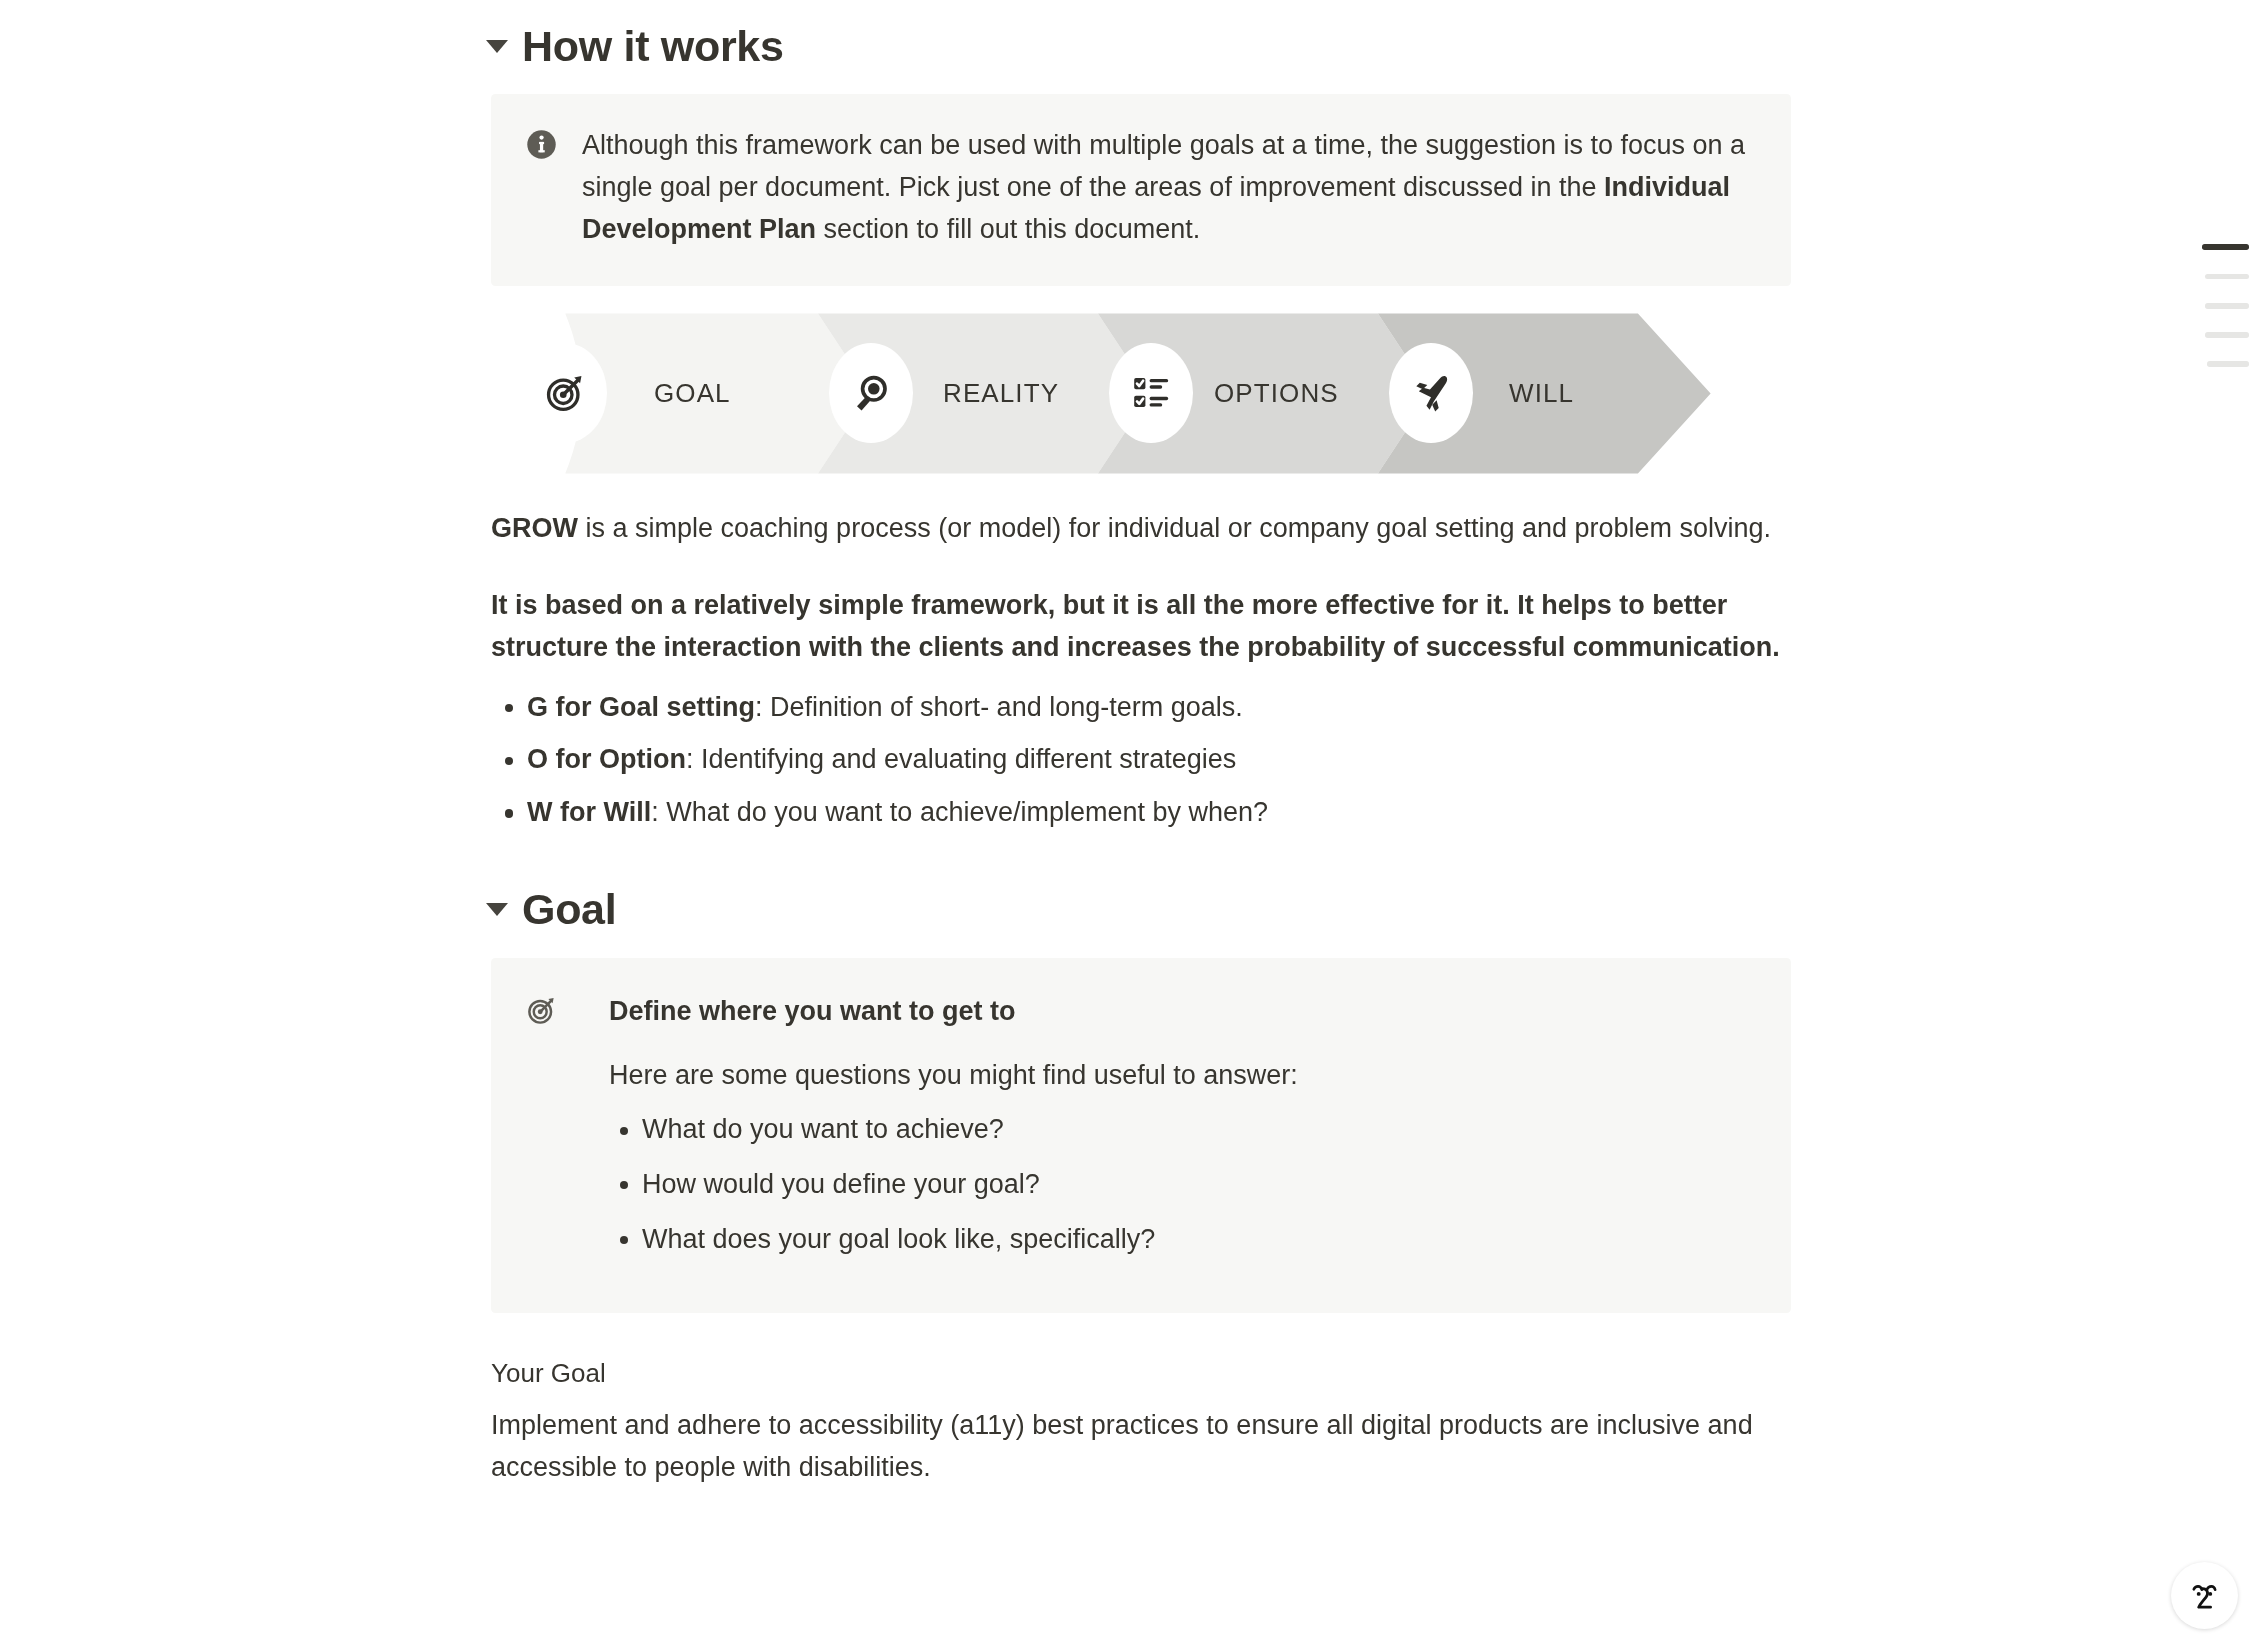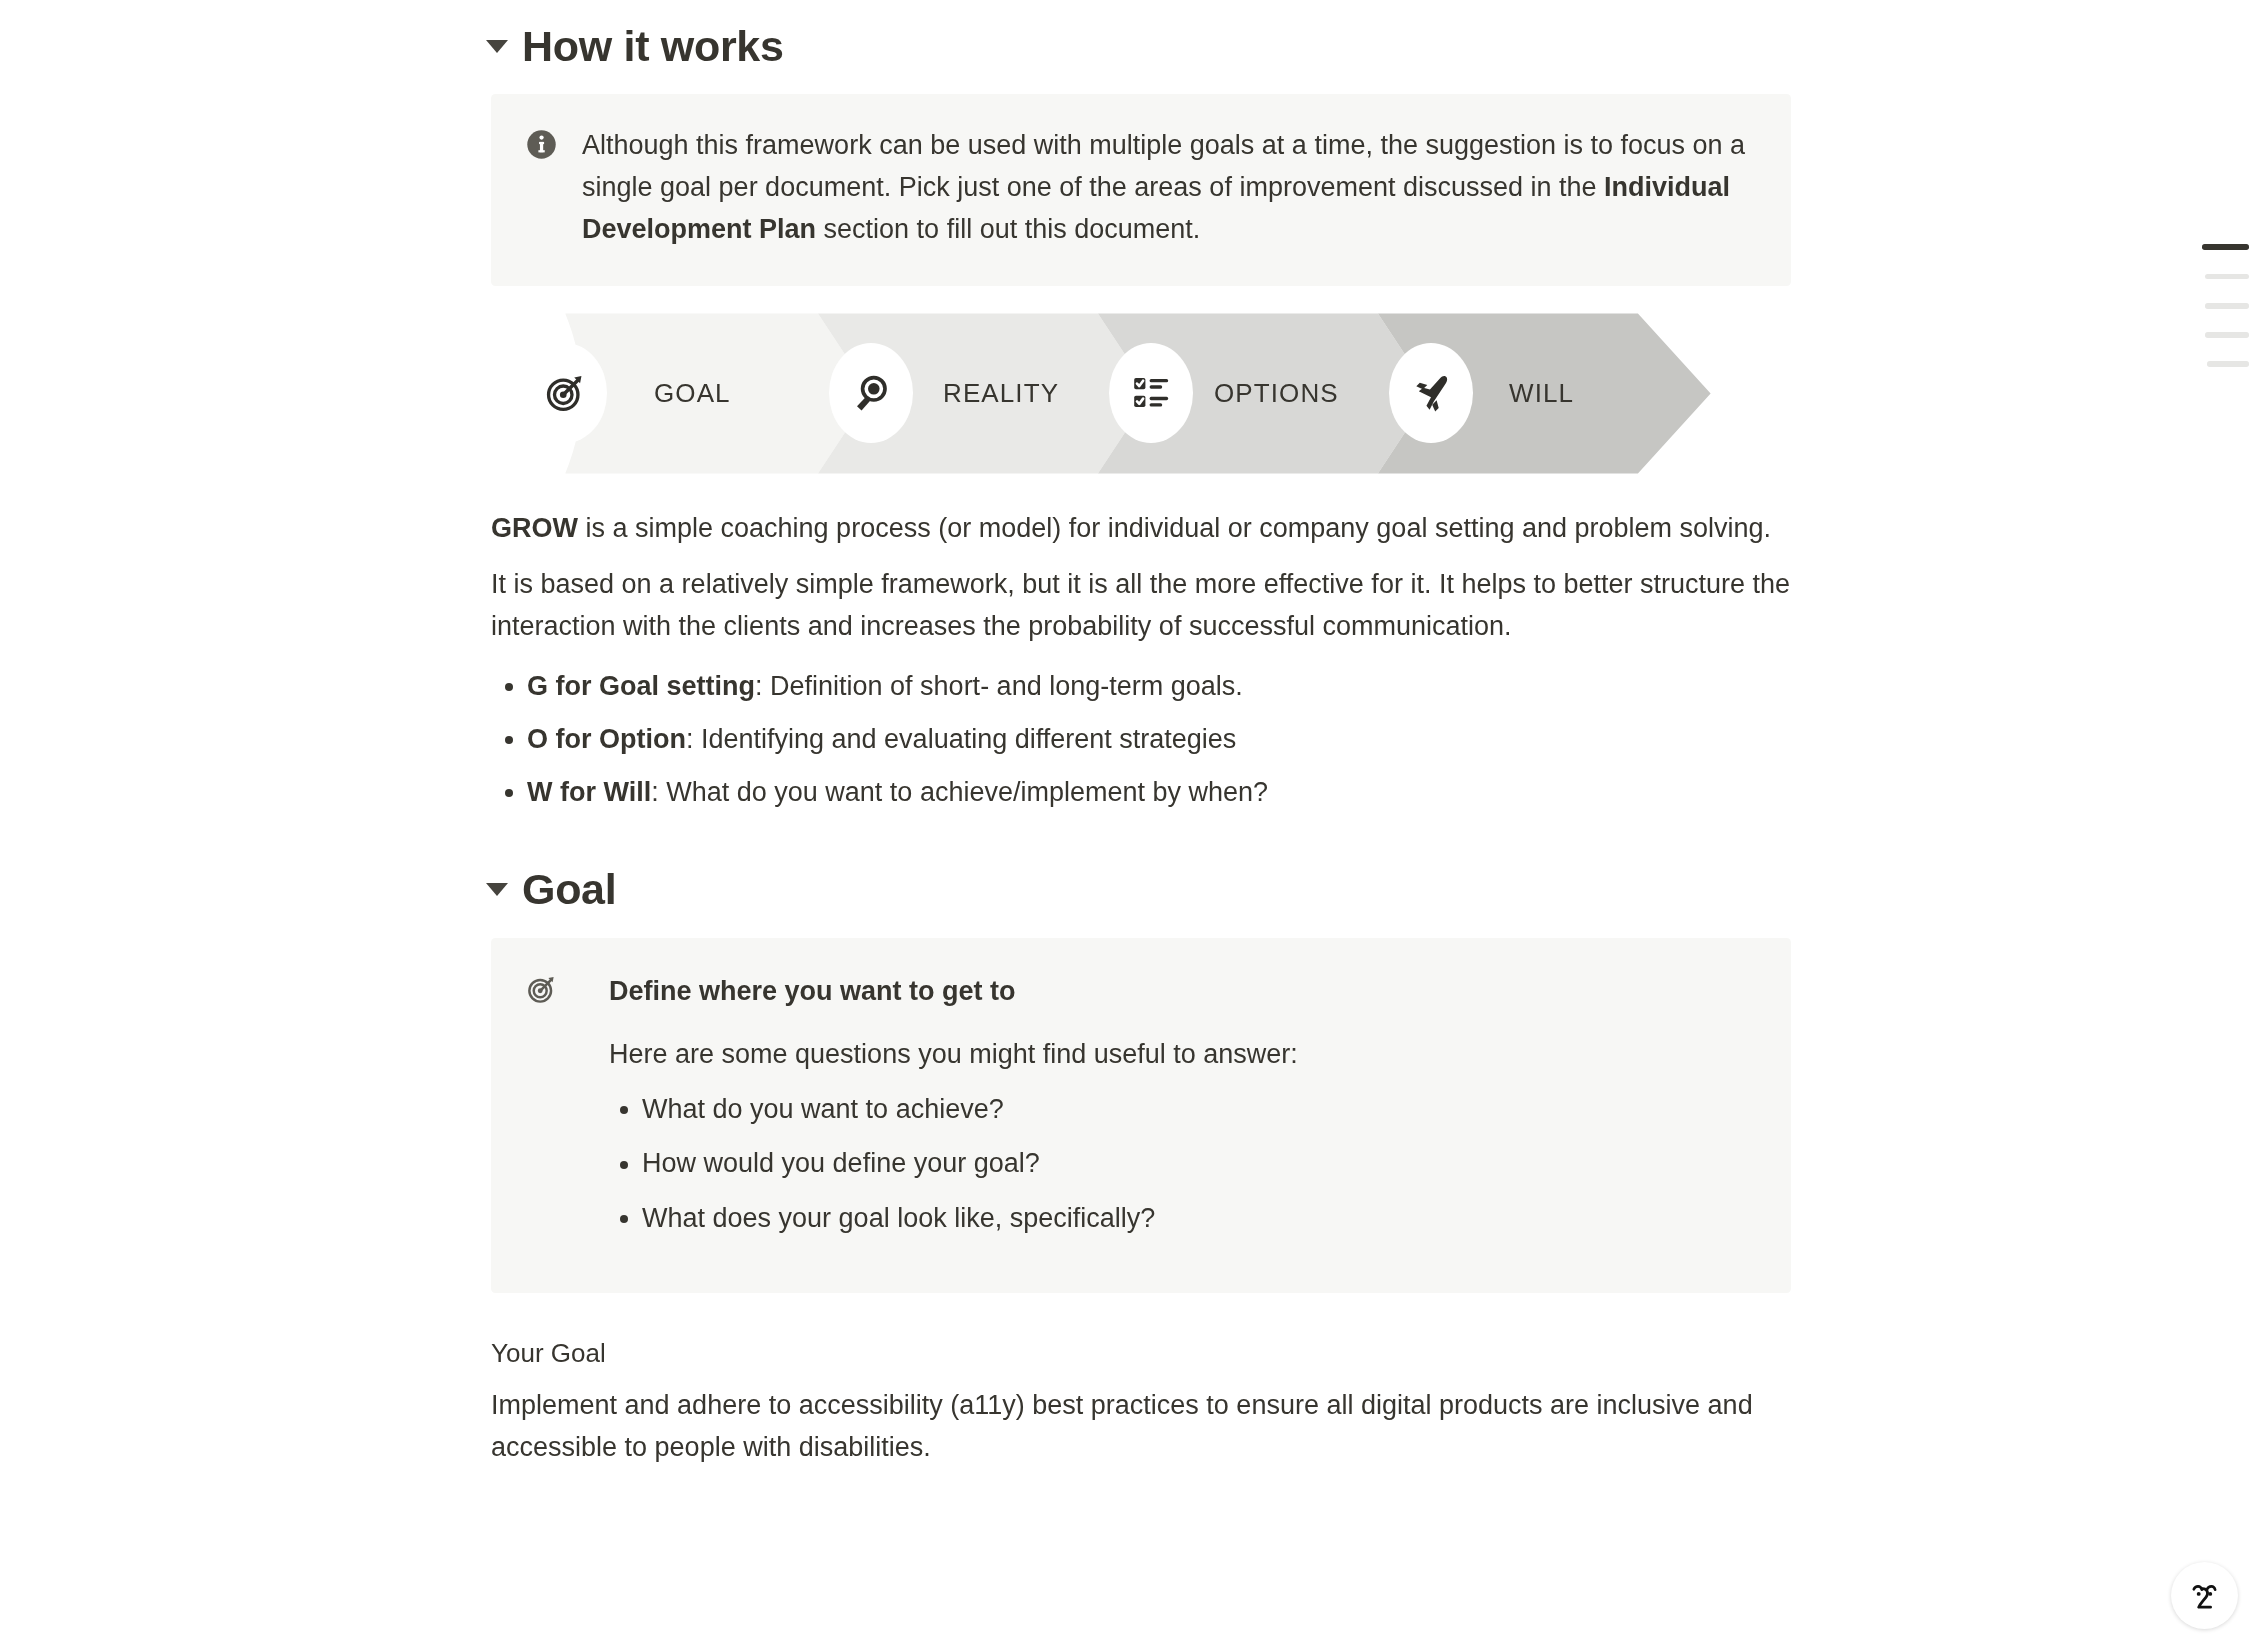--- a/index.html
+++ b/index.html
@@ -273,21 +273,21 @@
       </div>
 
       <div class="grow-label" style="left:136px;">GOAL</div>
       <div class="grow-label" style="left:425px;">REALITY</div>
       <div class="grow-label" style="left:696px;">OPTIONS</div>
       <div class="grow-label" style="left:991px;">WILL</div>
     </div>
 
     <p class="para" style="margin-top:3.6px;"><span class="bold">GROW</span><span> is a simple coaching process (or model) for individual or company goal setting and problem solving.</span></p>
 
-    <p class="para" style="margin-top:14px;">It is based on a relatively simple framework, but it is all the more effective for it. It helps to better structure the interaction with the clients and increases the probability of successful communication.</p>
+    <p class="para" style="margin-top:35px;font-weight:bold;">It is based on a relatively simple framework, but it is all the more effective for it. It helps to better structure the interaction with the clients and increases the probability of successful communication.</p>
 
     <ul class="bullets" style="margin-top:18px;">
       <li><span class="bold">G for Goal setting</span><span>: Definition of short- and long-term goals.</span></li>
       <li><span class="bold">O for Option</span><span>: Identifying and evaluating different strategies</span></li>
       <li><span class="bold">W for Will</span><span>: What do you want to achieve/implement by when?</span></li>
     </ul>
 
     <div class="section-head" style="margin-top:51px;">
       <div class="toggle-tri"></div>
       <div class="section-title">Goal</div>

